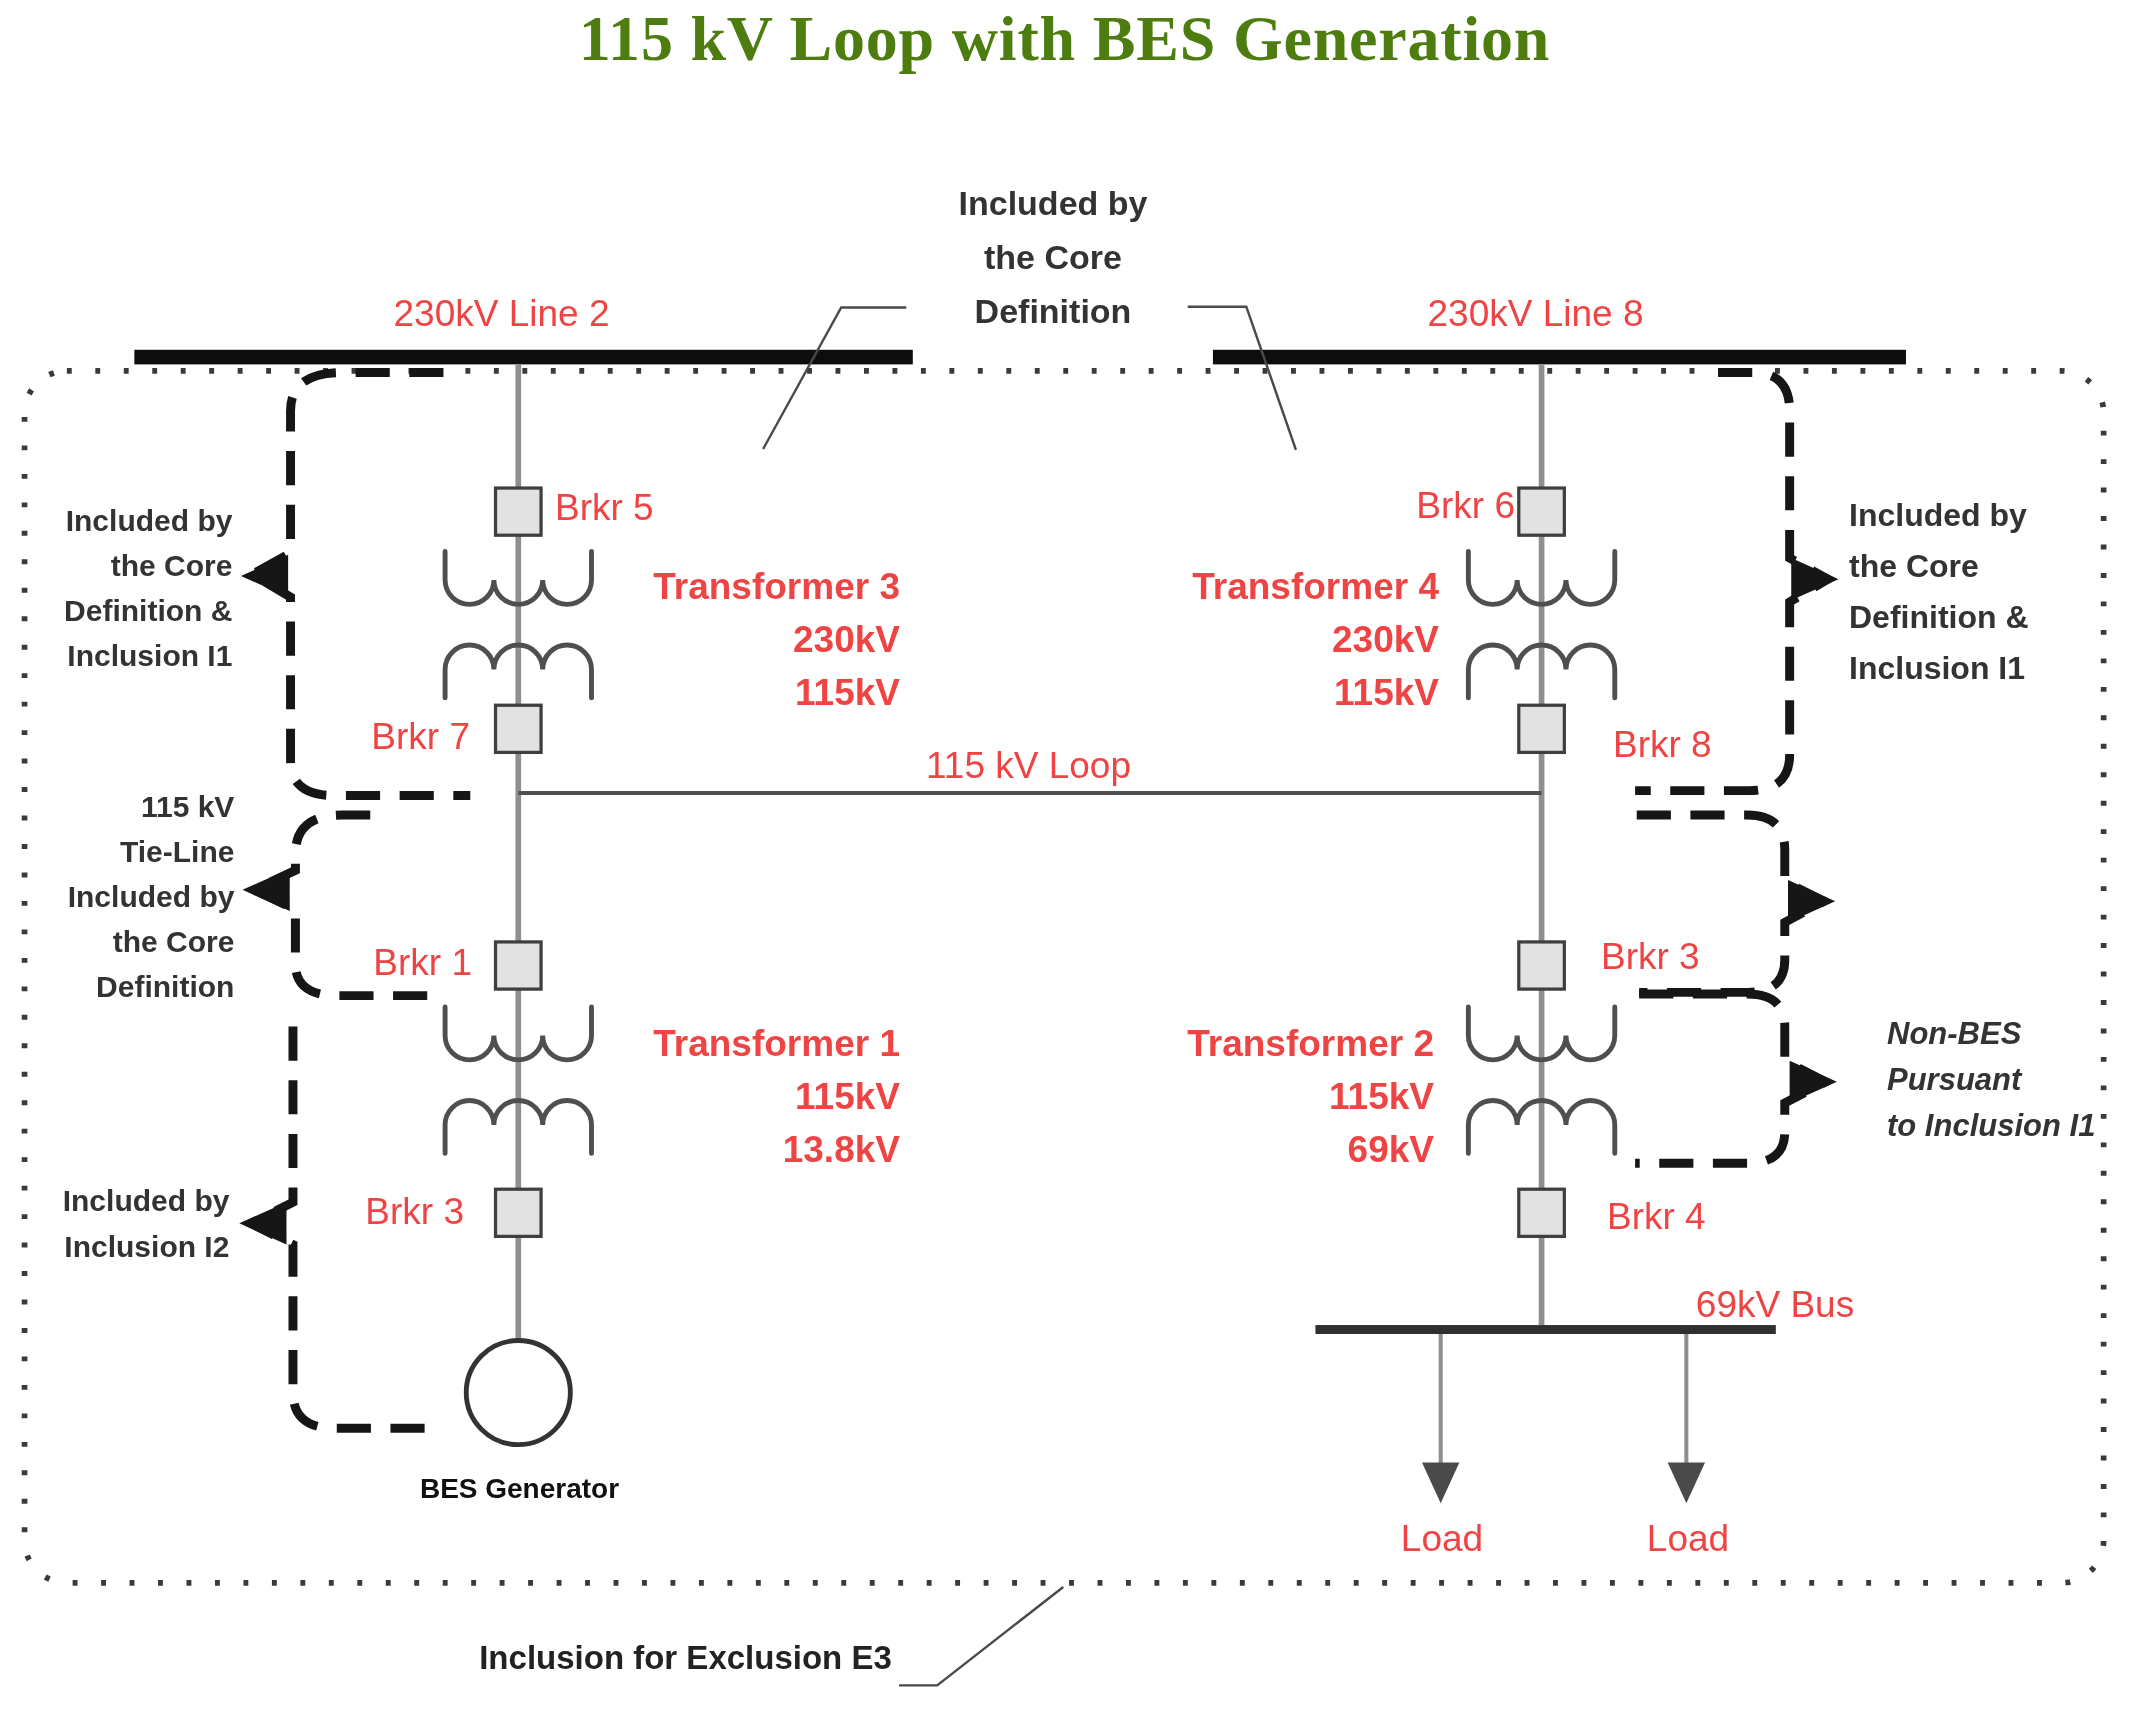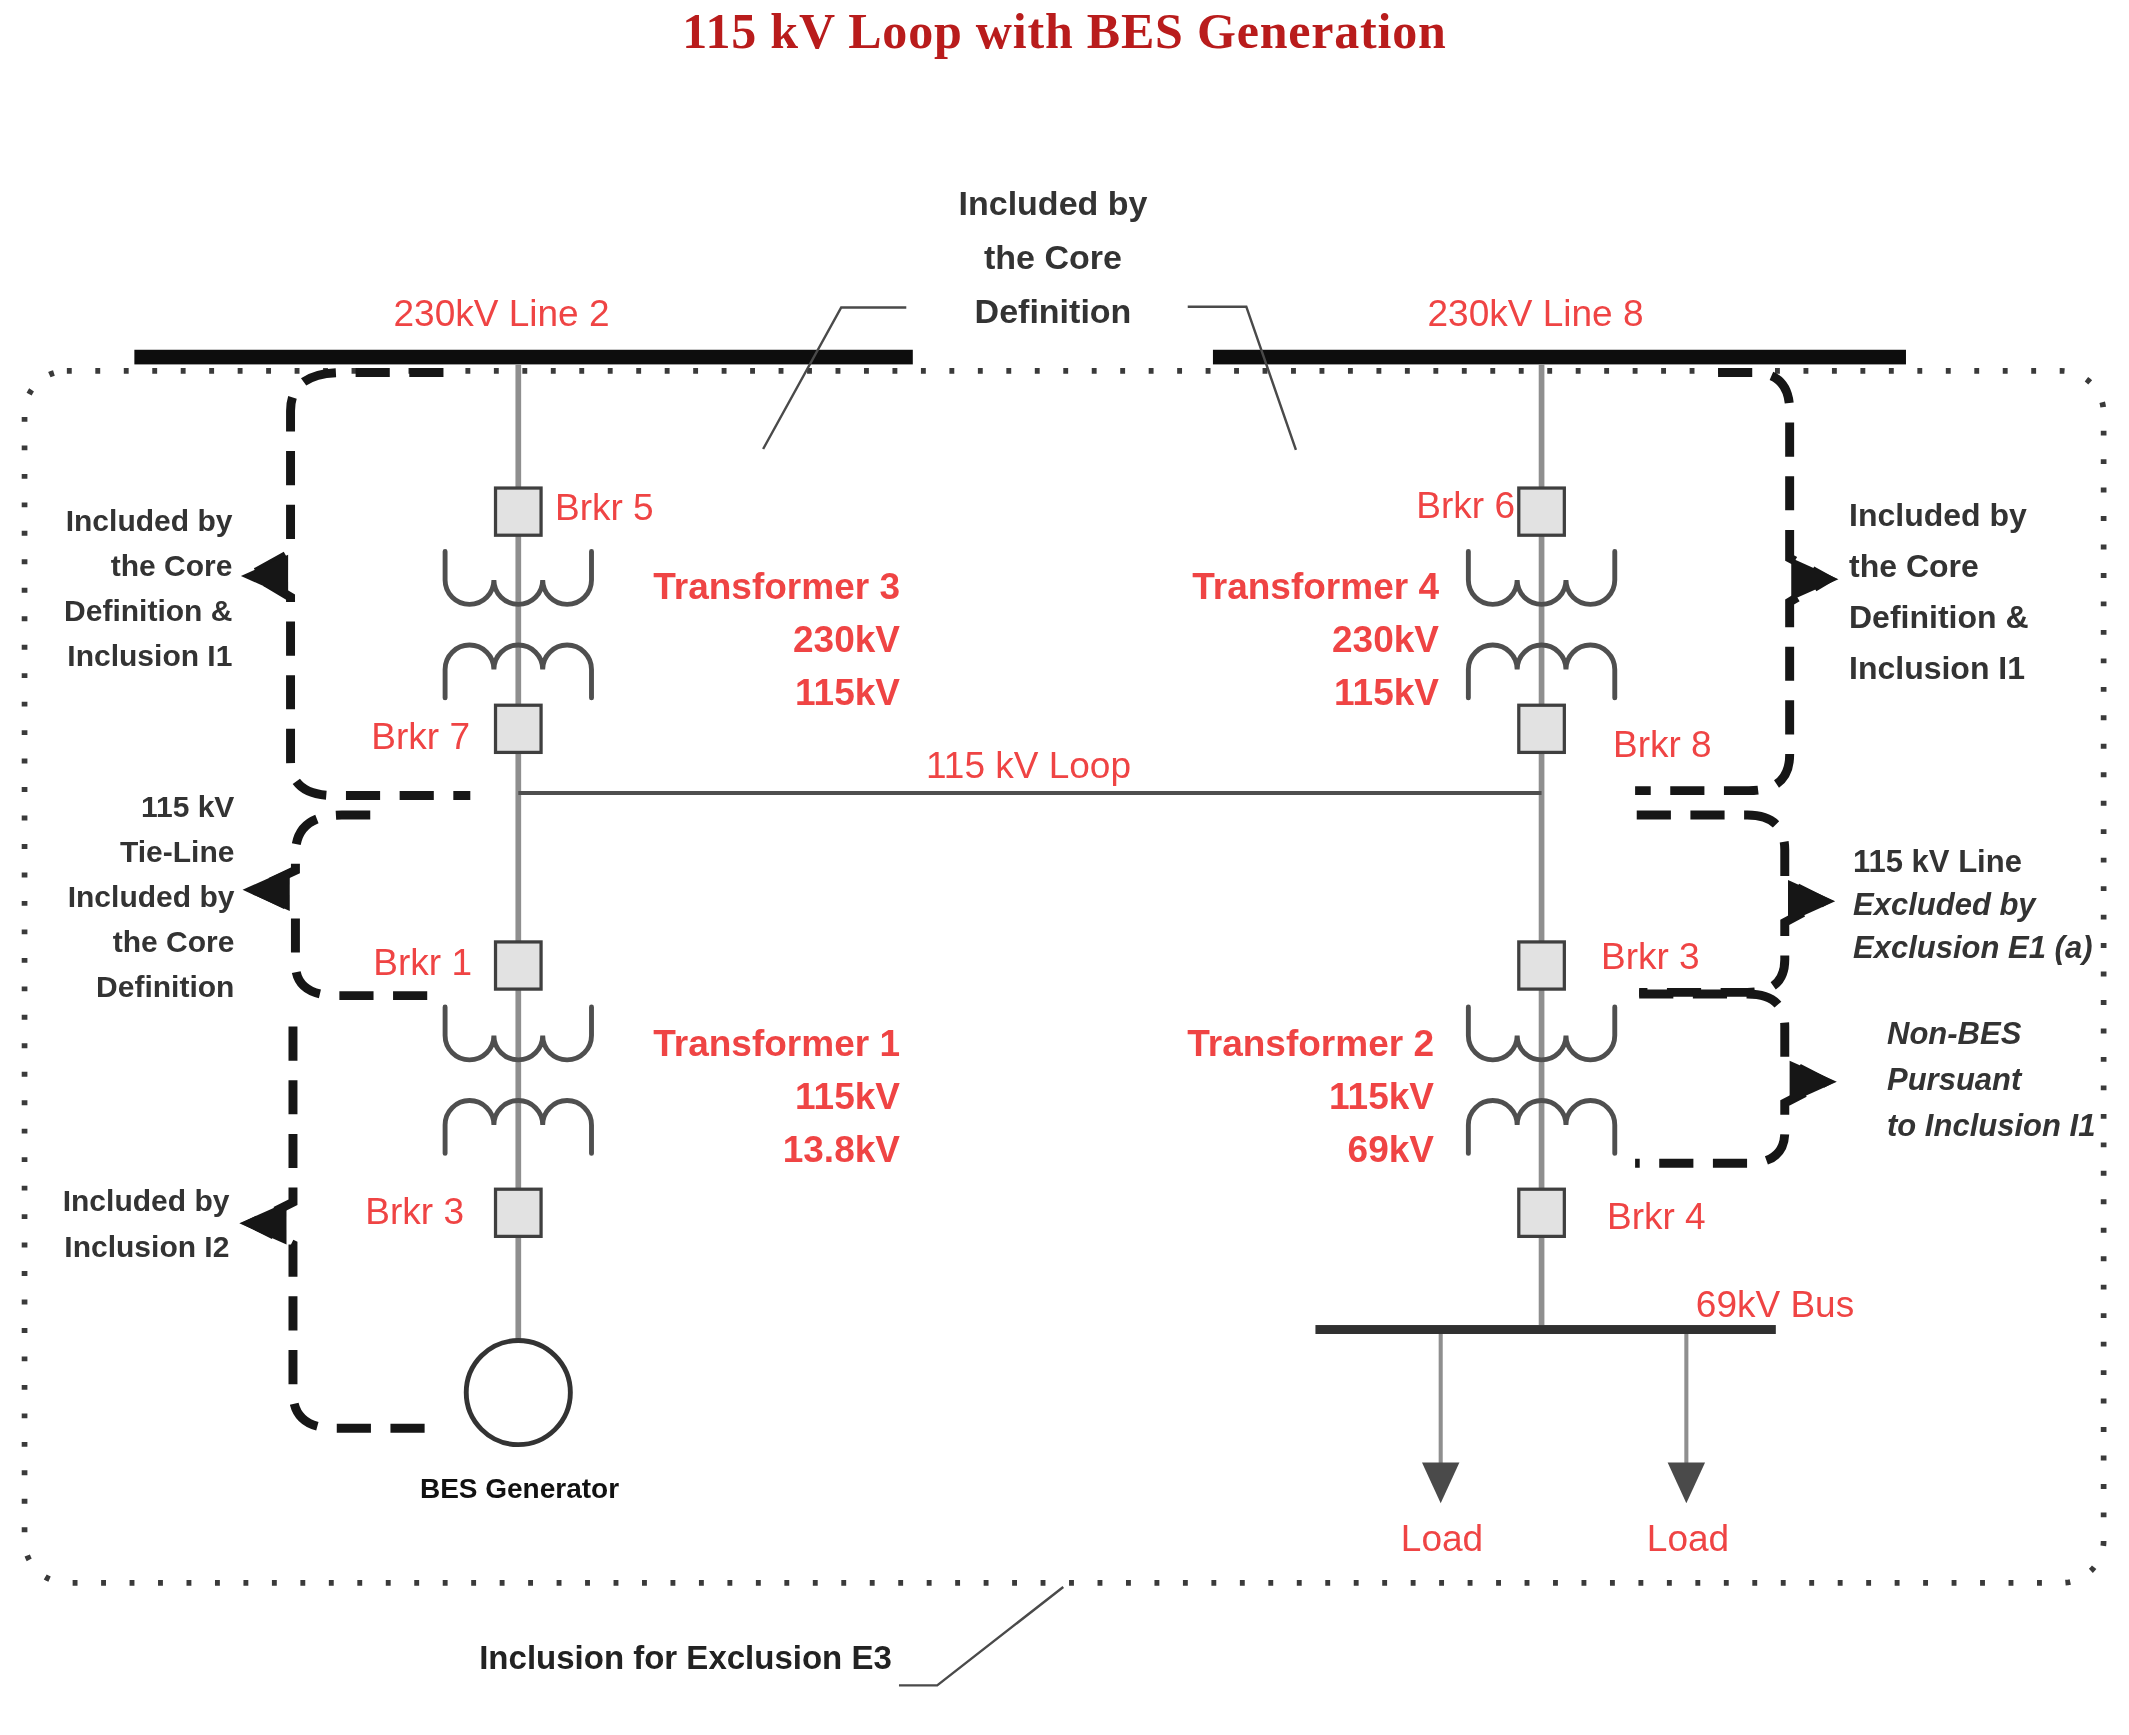--- a/index.html
+++ b/index.html
@@ -10,22 +10,22 @@
     font-family:"Liberation Sans", sans-serif;
     color:#2d2d2d;
     overflow:hidden;
   }
   .abs{position:absolute;}
   .page-title{
     left:0;top:1.6px;width:100%;
     text-align:center;
     font-family:"Liberation Serif", serif;
     font-weight:bold;
-    font-size:50px;
-    color:#b91c1c;
+    font-size:64px;
+    color:#4d7c0f;
     letter-spacing:0.8px;
   }
   svg.linework{left:0;top:0;width:2129px;height:1735px;}
   .lbl{
     position:absolute;
     font-weight:400;
     font-size:37px;
     color:#ef4444;
     white-space:nowrap;
   }
@@ -196,25 +196,20 @@
     <div>Inclusion I2</div>
   </div>
 
   <div class="ann" style="left:1849px;top:490px;width:268px;line-height:51px;font-size:32px;">
     <div>Included by</div>
     <div>the Core</div>
     <div>Definition &amp;</div>
     <div>Inclusion I1</div>
   </div>
 
-  <div class="ann" style="left:1853px;top:840px;width:273px;line-height:43px;font-size:31px;">
-    <div>115 kV Line</div>
-    <div class="it">Excluded by</div>
-    <div class="it">Exclusion E1 (a)</div>
-  </div>
 
   <div class="ann it" style="left:1850px;top:1011px;width:268px;line-height:46px;font-size:31px;font-style:italic;margin-left:37px;">
     <div>Non-BES</div>
     <div>Pursuant</div>
     <div>to Inclusion I1</div>
   </div>
 
   <div class="ann ca bottom-note" style="left:478px;top:1635px;width:415px;">
     <div class="b2">Inclusion for Exclusion E3</div>
   </div>

